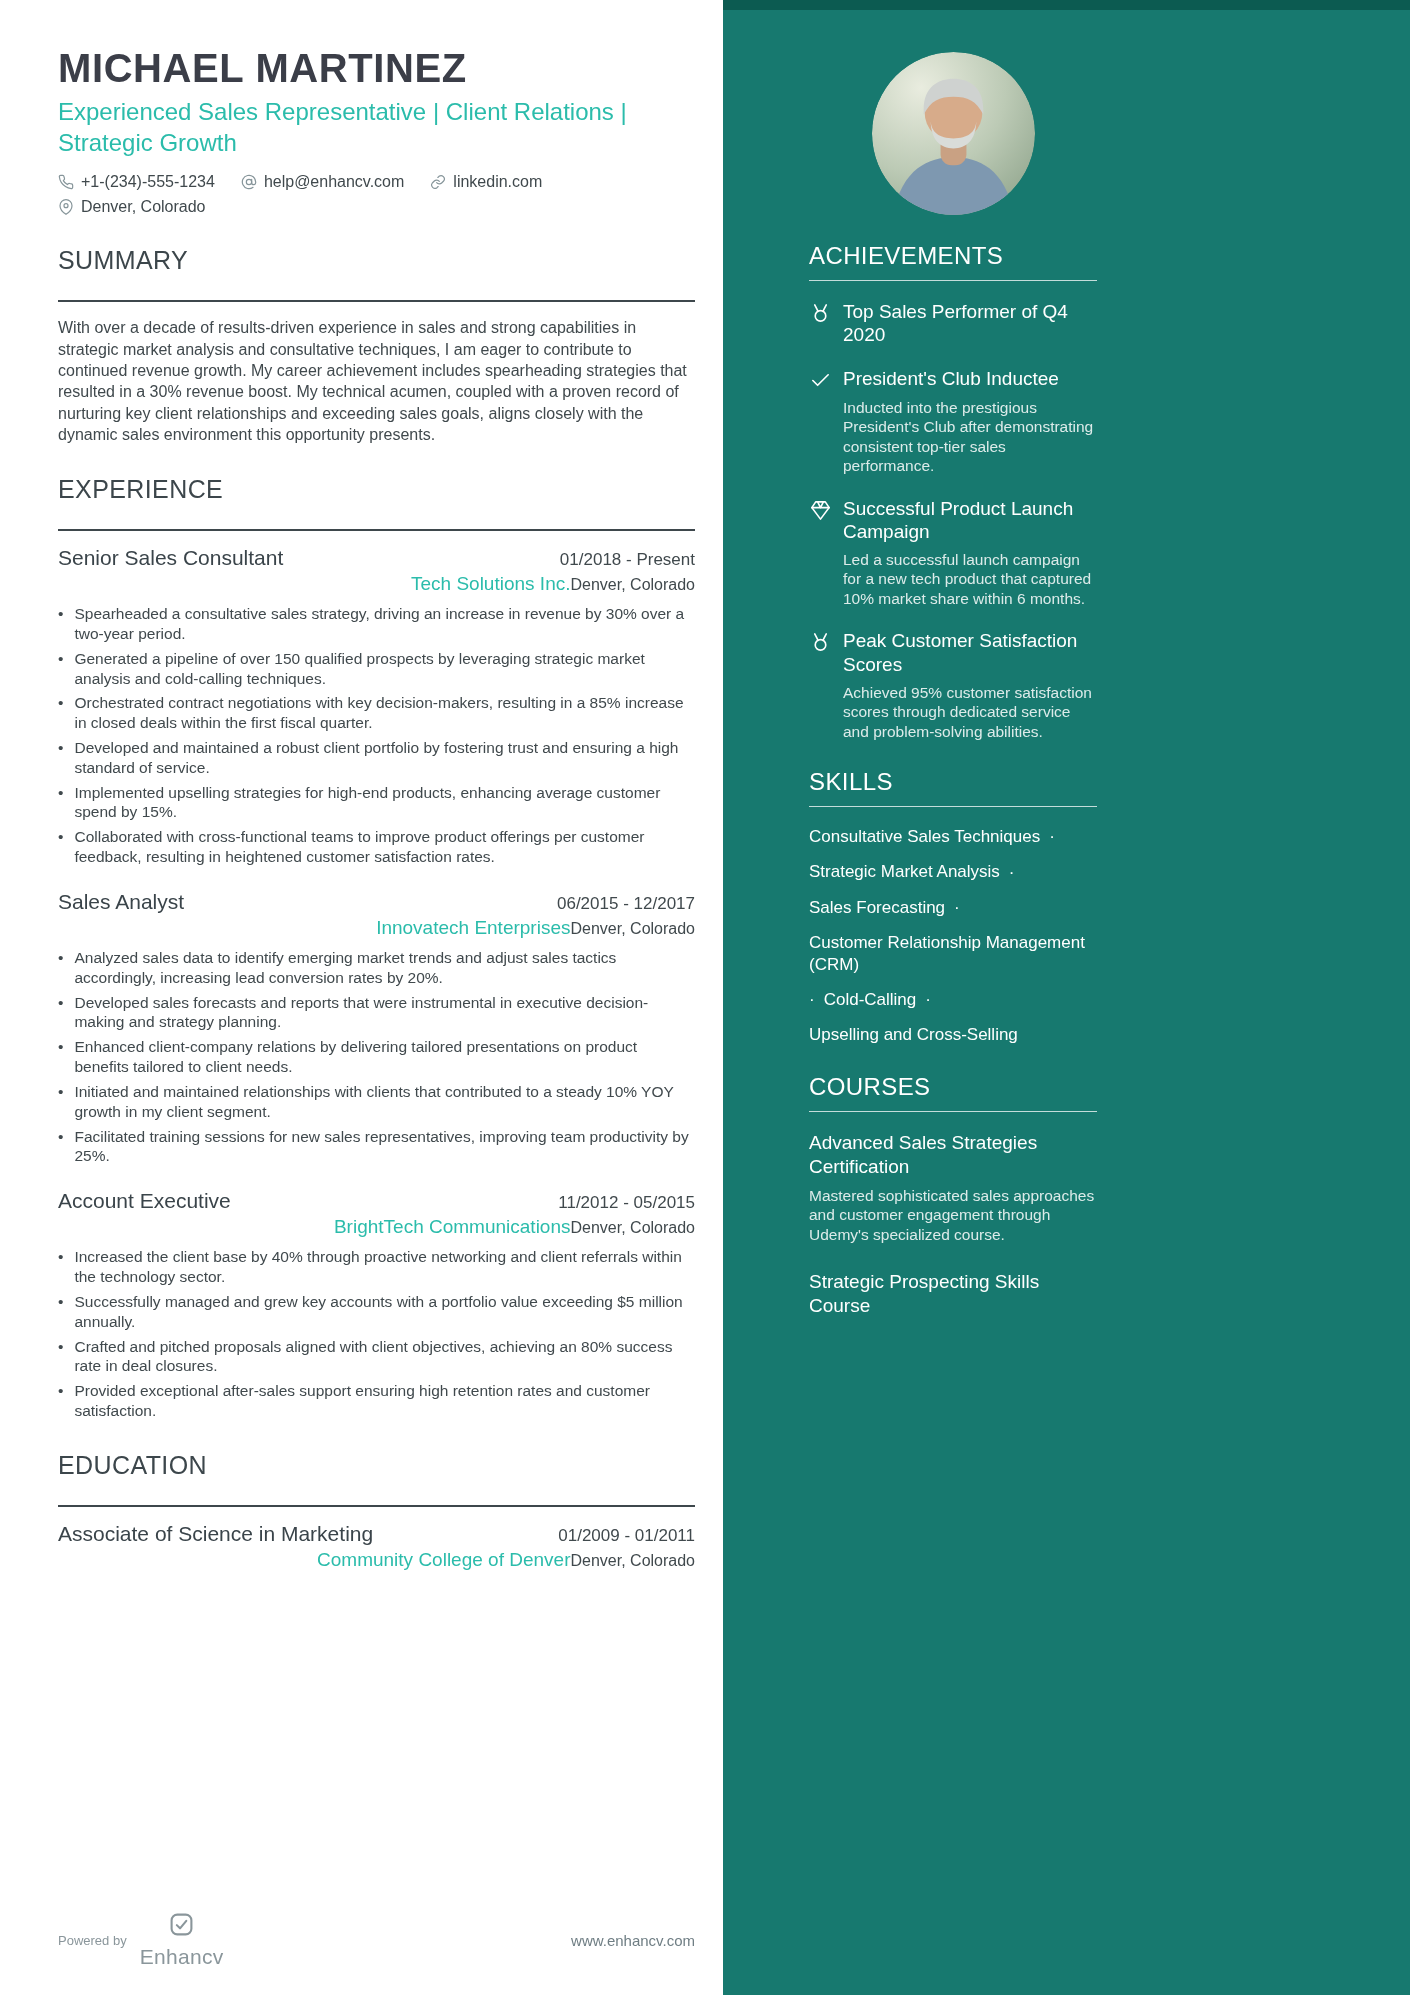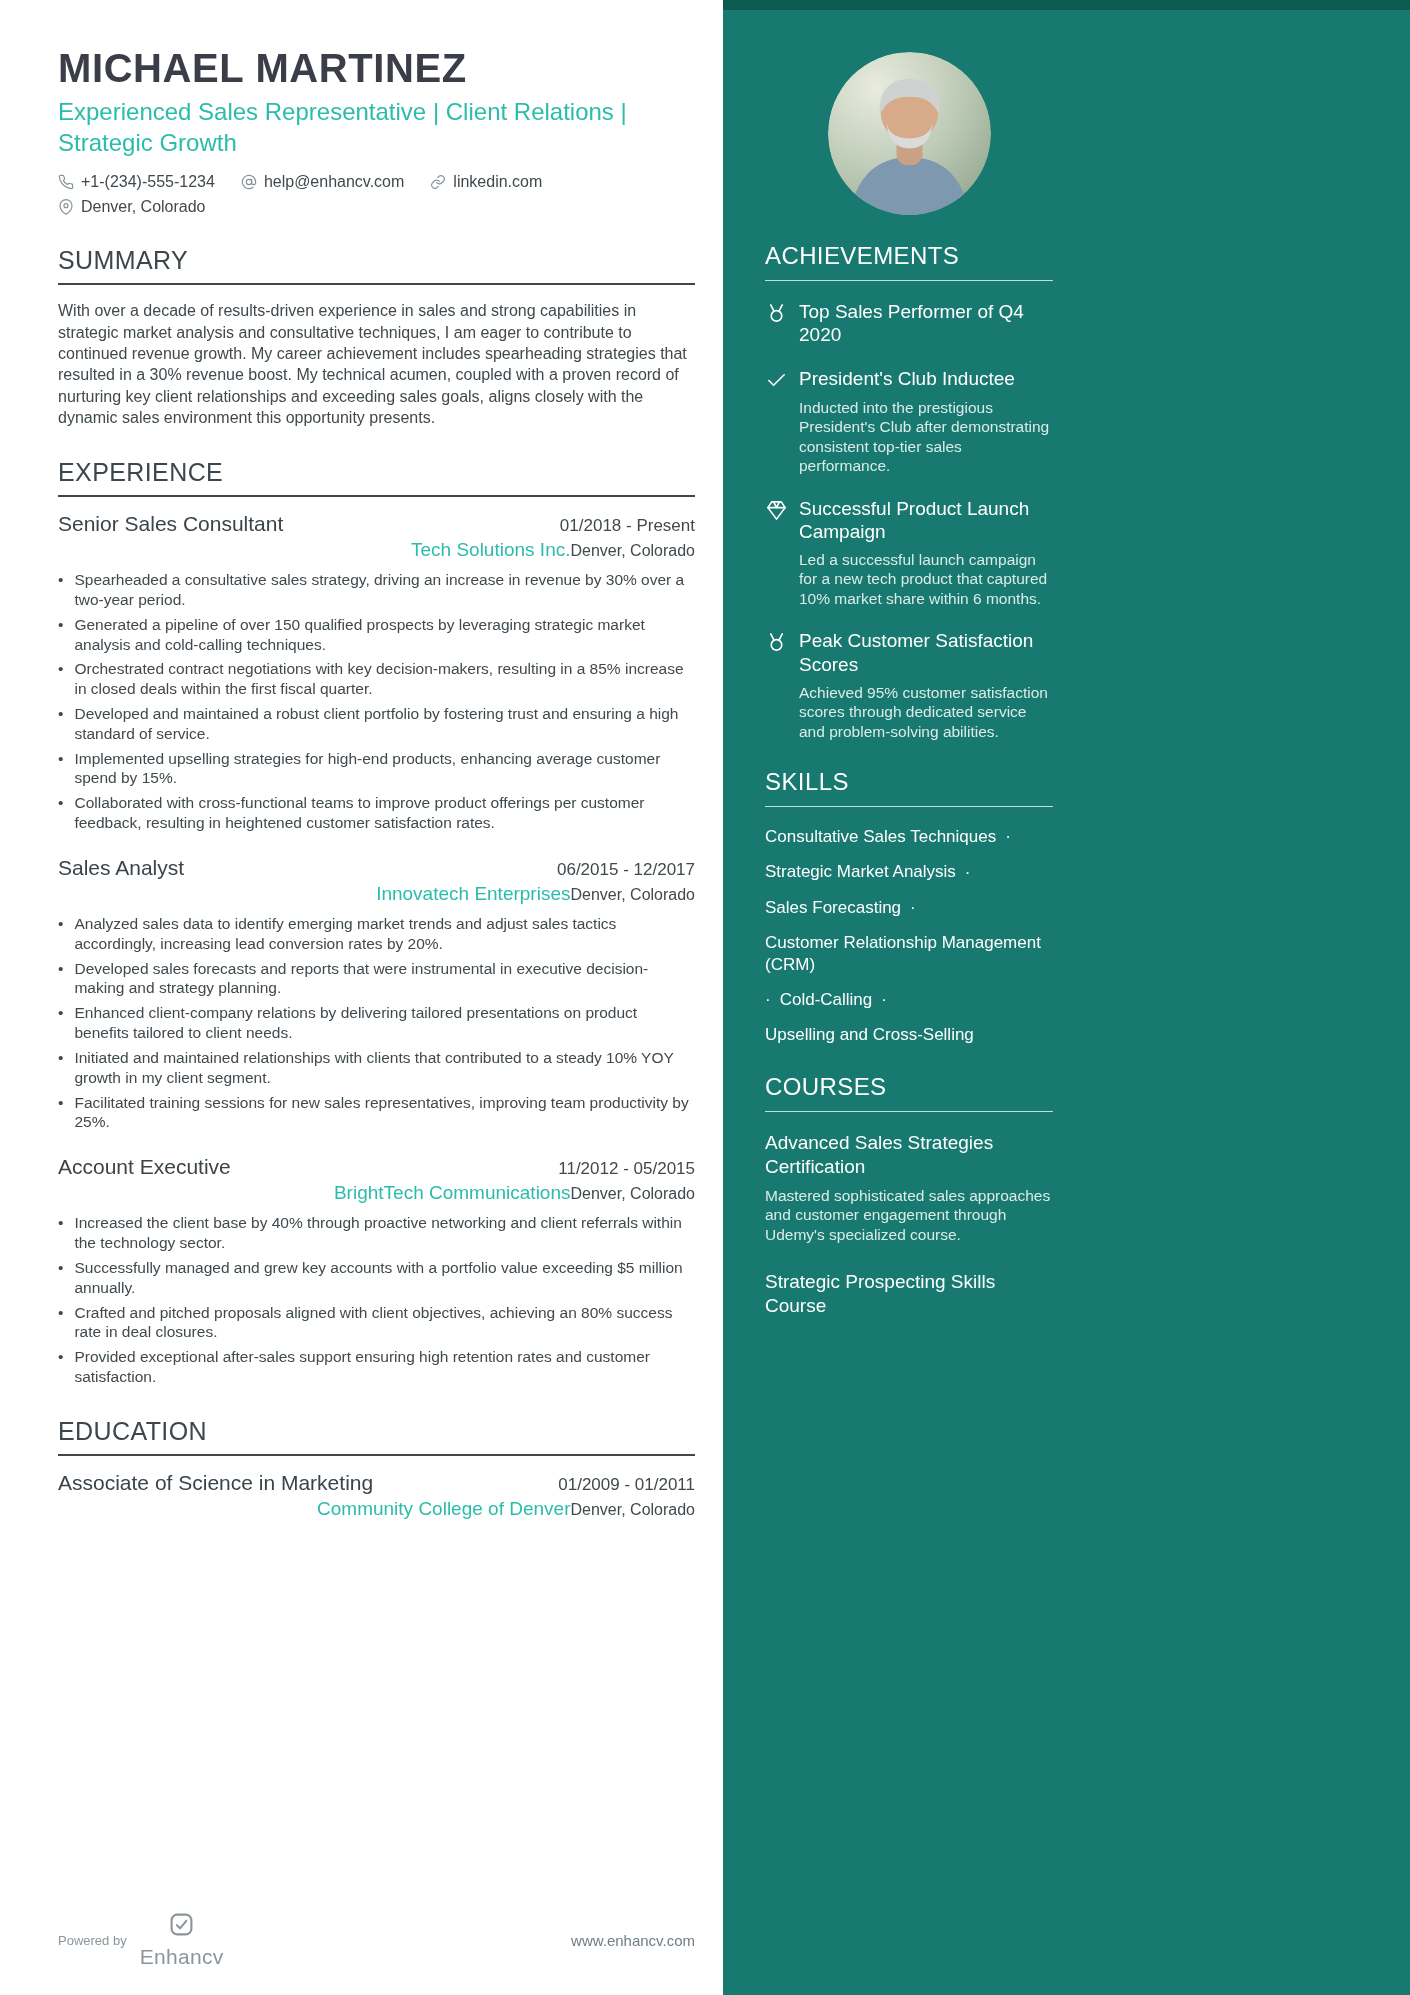--- a/index.html
+++ b/index.html
@@ -25,21 +25,21 @@
   .name{font-size:40px;font-weight:700;color:#3B3E48;letter-spacing:.6px;line-height:1.1;}
   .subtitle{margin-top:7px;font-size:24px;line-height:1.28;color:var(--accent);max-width:642px;}
   .contact{margin-top:15px;font-size:16px;color:var(--body);}
   .contact-row{display:flex;align-items:center;gap:26px;}
   .contact-row + .contact-row{margin-top:7px;}
   .contact-item{display:flex;align-items:center;gap:7px;}
   .cicon svg{width:16px;height:16px;stroke:#86959A;fill:none;stroke-width:1.8;stroke-linecap:round;stroke-linejoin:round;display:block;}
 
   .section{margin-top:30px;}
   .sec-h{font-size:25px;font-weight:400;color:var(--ink);letter-spacing:.4px;
-         padding-bottom:8px;border-bottom:2px solid #3E474C;margin-bottom:15px;}
+         padding-bottom:25px;border-bottom:2px solid #3E474C;margin-bottom:15px;}
   .summary-text{font-size:16px;line-height:1.33;color:var(--body);}
 
   .job{margin-bottom:23px;}
   .job:last-child{margin-bottom:0;}
   .row-head{display:flex;justify-content:space-between;align-items:baseline;}
   .job-title{font-size:21px;color:#3A444A;font-weight:400;}
   .job-dates{font-size:17px;color:var(--body);white-space:nowrap;}
   .row-sub{display:flex;justify-content:flex-end;align-items:baseline;margin-top:3px;margin-left:13px;}
   .company{font-size:19px;color:var(--accent);}
   .loc{font-size:16px;color:var(--body);white-space:nowrap;}
@@ -49,21 +49,21 @@
 
   
   .footer{position:absolute;left:58px;right:28px;bottom:26px;display:flex;align-items:center;}
   .powered{font-size:13px;color:var(--gray);margin-right:13px;}
   .brandmark{display:flex;align-items:center;gap:8px;flex-direction:column;}
   .brandmark svg{display:block;}
   .brand-word{font-size:21px;color:var(--gray);font-weight:500;letter-spacing:.3px;}
   .site{margin-left:auto;font-size:15px;color:#6F7E84;}
 
   
-  .right{position:relative;width:687px;height:100%;background:var(--teal-bg);color:#fff;}
+  .right{position:relative;width:687px;height:100%;background:var(--teal-bg);color:#fff;padding-left:44px;}
   .band{position:absolute;top:0;left:0;right:0;height:10px;background:var(--teal-band);}
   .side-content{margin-left:42px;width:288px;}
   .avatar{display:block;margin:52px auto 0;border-radius:50%;}
   .side-sec{margin-top:27px;}
   .side-h{font-size:24px;font-weight:400;color:#fff;letter-spacing:.4px;
           padding-bottom:10px;border-bottom:1px solid rgba(255,255,255,.75);margin-bottom:19px;}
   .ach{display:flex;gap:11px;margin-bottom:21px;}
   .ach-icon{flex:0 0 auto;padding-top:2px;}
   .ach-icon svg{width:23px;height:23px;stroke:#fff;fill:none;stroke-width:1.7;stroke-linecap:round;stroke-linejoin:round;display:block;}
   .ach-t{font-size:19px;line-height:1.22;color:#fff;font-weight:400;}

